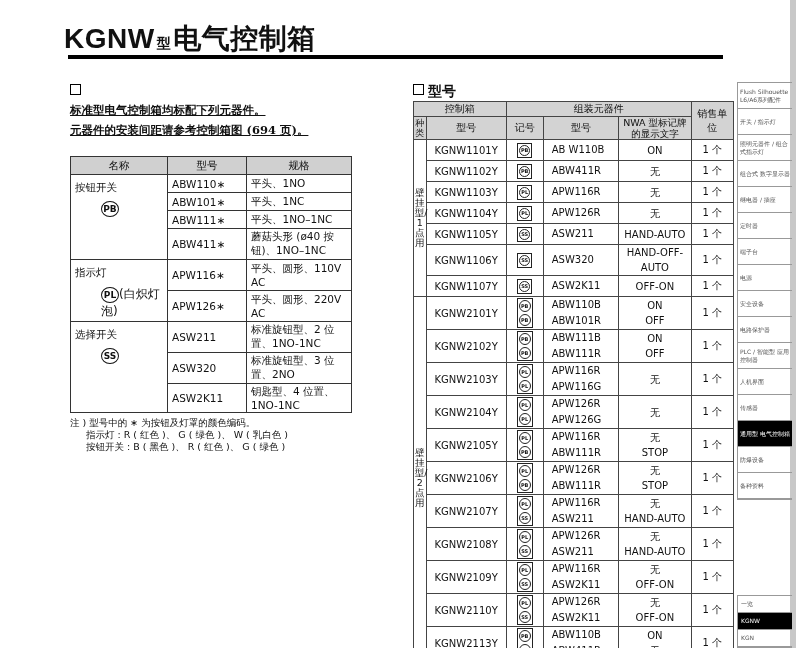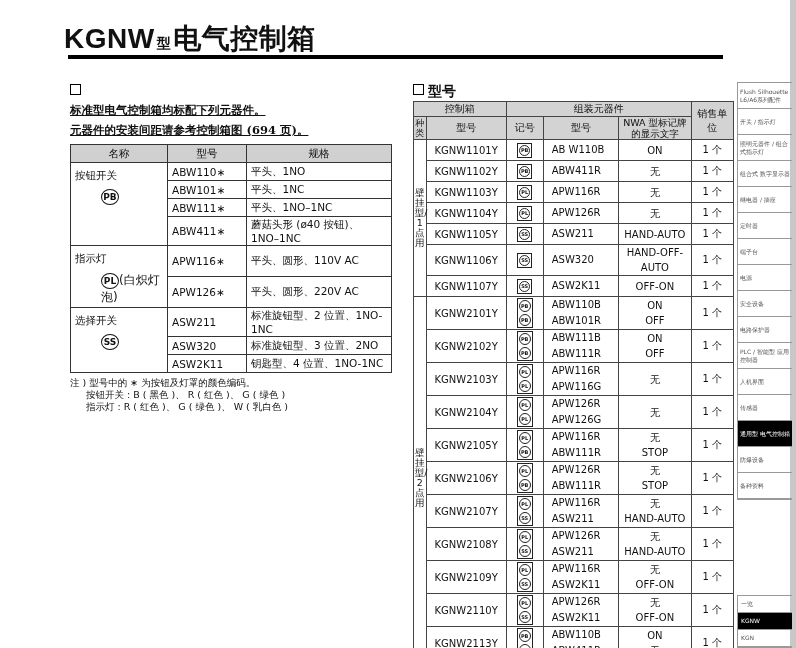--- a/index.html
+++ b/index.html
@@ -10,21 +10,21 @@
   .title { font-family:"Liberation Sans", sans-serif; font-weight:bold; font-size:28px; letter-spacing:0.5px; line-height:34px; }
   .title .suffix-small { font-size:14px; font-weight:bold; margin:0 2px; }
   .header-rule { position:absolute; left:68px; top:55px; width:655px; height:4px; background:#000; }
 
   
   .left { position:absolute; left:70px; top:82px; width:320px; }
   .sec-title { font-size:14px; font-weight:bold; line-height:18px; }
   .sec-title .box { display:inline-block; width:9px; height:9px; border:1.5px solid #000; margin-right:4px; vertical-align:1px; }
   .para { font-size:11.5px; line-height:20px; font-weight:bold; font-family:"DejaVu Serif", serif;text-decoration:underline; }
   table { border-collapse:collapse; }
-  .std-table { margin-top:4px; width:322px; font-size:10.5px; }
+  .std-table { margin-top:16px; width:282px; font-size:10.5px; }
   .std-table th, .std-table td { border:1px solid #333; padding:1px 4px; height:15px; font-weight:normal; text-align:left; }
   .std-table th { background:#d0d0d0; text-align:center; border-bottom:1.5px solid #333; }
   .std-table td.name { vertical-align:top; width:88px; padding-top:6px; }
   .std-table td.model { width:70px; }
   .sym-circle { display:inline-block; border:1.2px solid #111; border-radius:50%; font-size:9px; font-weight:bold; width:16px; height:14px; line-height:14px; text-align:center; }
   .sym-wrap { display:block; margin-left:26px; margin-top:6px; }
   .sym-note { font-size:12px; }
   .notes { font-size:9.5px; line-height:12px; margin-top:4px; }
   .notes .indent { padding-left:16px; }
 
@@ -117,22 +117,22 @@
         </tr>
         <tr>
           <td class="model">ASW2K11</td>
           <td>钥匙型、4 位置、1NO-1NC</td>
         </tr>
       </tbody>
   </table>
 
   <div class="notes">
     <div>注 ) 型号中的 ∗ 为按钮及灯罩的颜色编码。</div>
+    <div class="indent">指示灯 : R ( 红色 )、 G ( 绿色 )、 W ( 乳白色 )</div>
     <div class="indent">按钮开关 : B ( 黑色 )、 R ( 红色 )、 G ( 绿色 )</div>
-    <div class="indent">指示灯 : R ( 红色 )、 G ( 绿色 )、 W ( 乳白色 )</div>
   </div>
 </div>
 
 <div class="right">
   <div class="sec-title"><span class="box"></span><span>型号</span></div>
   <table class="model-table">
     <thead>
       <tr>
         <th colspan="2">控制箱</th>
         <th colspan="3">组装元器件</th>

